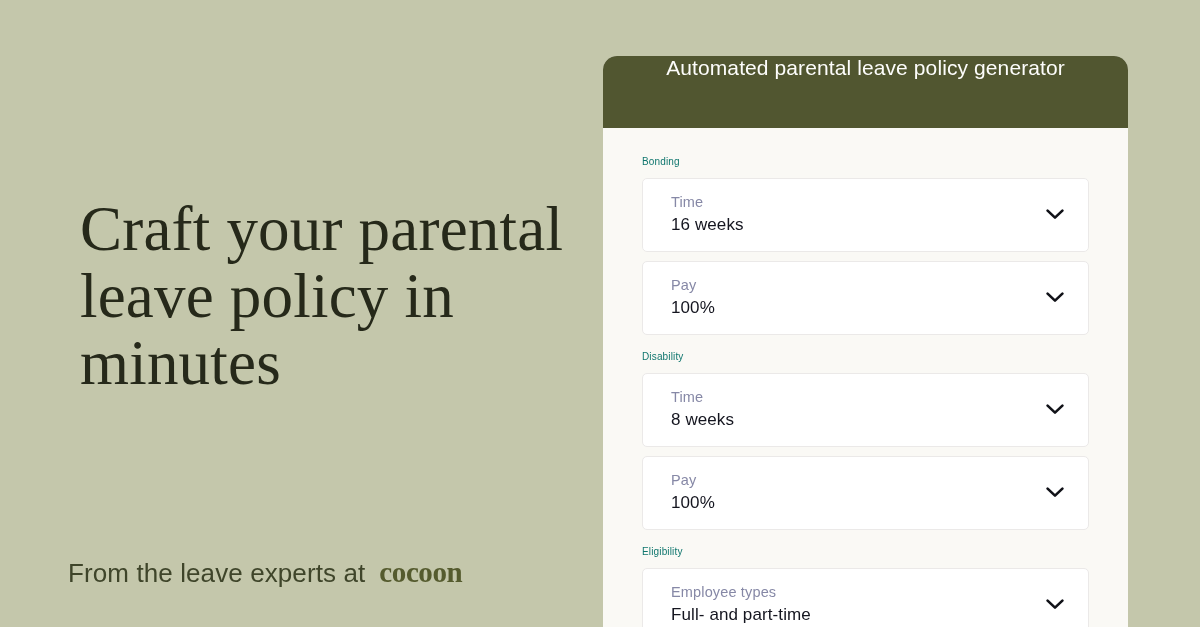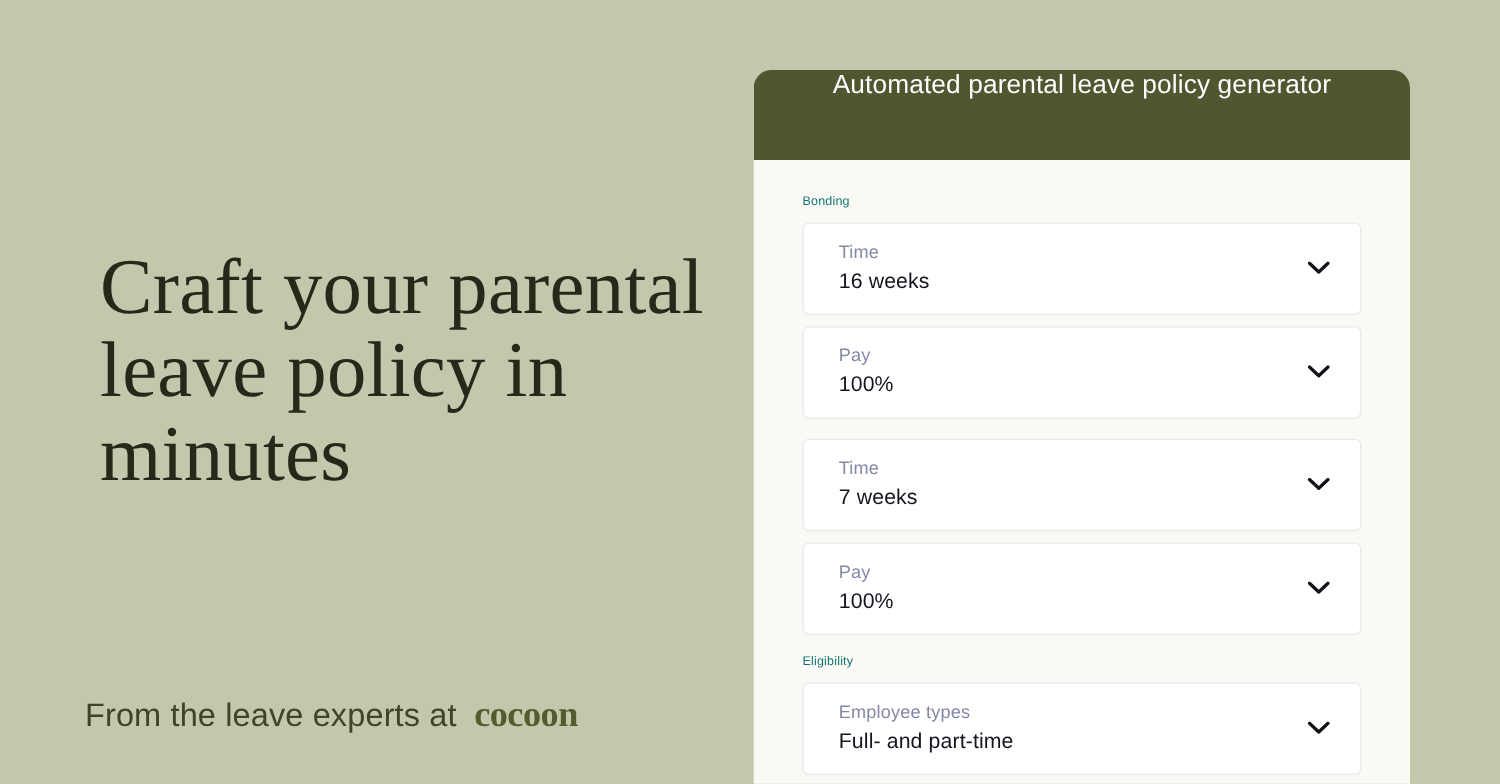--- a/index.html
+++ b/index.html
@@ -189,25 +189,26 @@
         </span>
         <span class="chevron-icon">
           <svg width="18" height="11" viewBox="0 0 18 11" fill="none" xmlns="http://www.w3.org/2000/svg">
             <path d="M1.6 1.6L9 8.6L16.4 1.6" stroke="currentColor" stroke-width="2.6" stroke-linecap="round" stroke-linejoin="round"></path>
           </svg>
         </span>
       </div>
     </div>
 
     <div class="section">
+      <div class="section-label">Disability</div>
 
       <div class="field-card">
         <span class="field-text">
           <span class="field-label">Time</span>
-          <span class="field-value">7 weeks</span>
+          <span class="field-value">8 weeks</span>
         </span>
         <span class="chevron-icon">
           <svg width="18" height="11" viewBox="0 0 18 11" fill="none" xmlns="http://www.w3.org/2000/svg">
             <path d="M1.6 1.6L9 8.6L16.4 1.6" stroke="currentColor" stroke-width="2.6" stroke-linecap="round" stroke-linejoin="round"></path>
           </svg>
         </span>
       </div>
 
       <div class="field-card tall">
         <span class="field-text">

